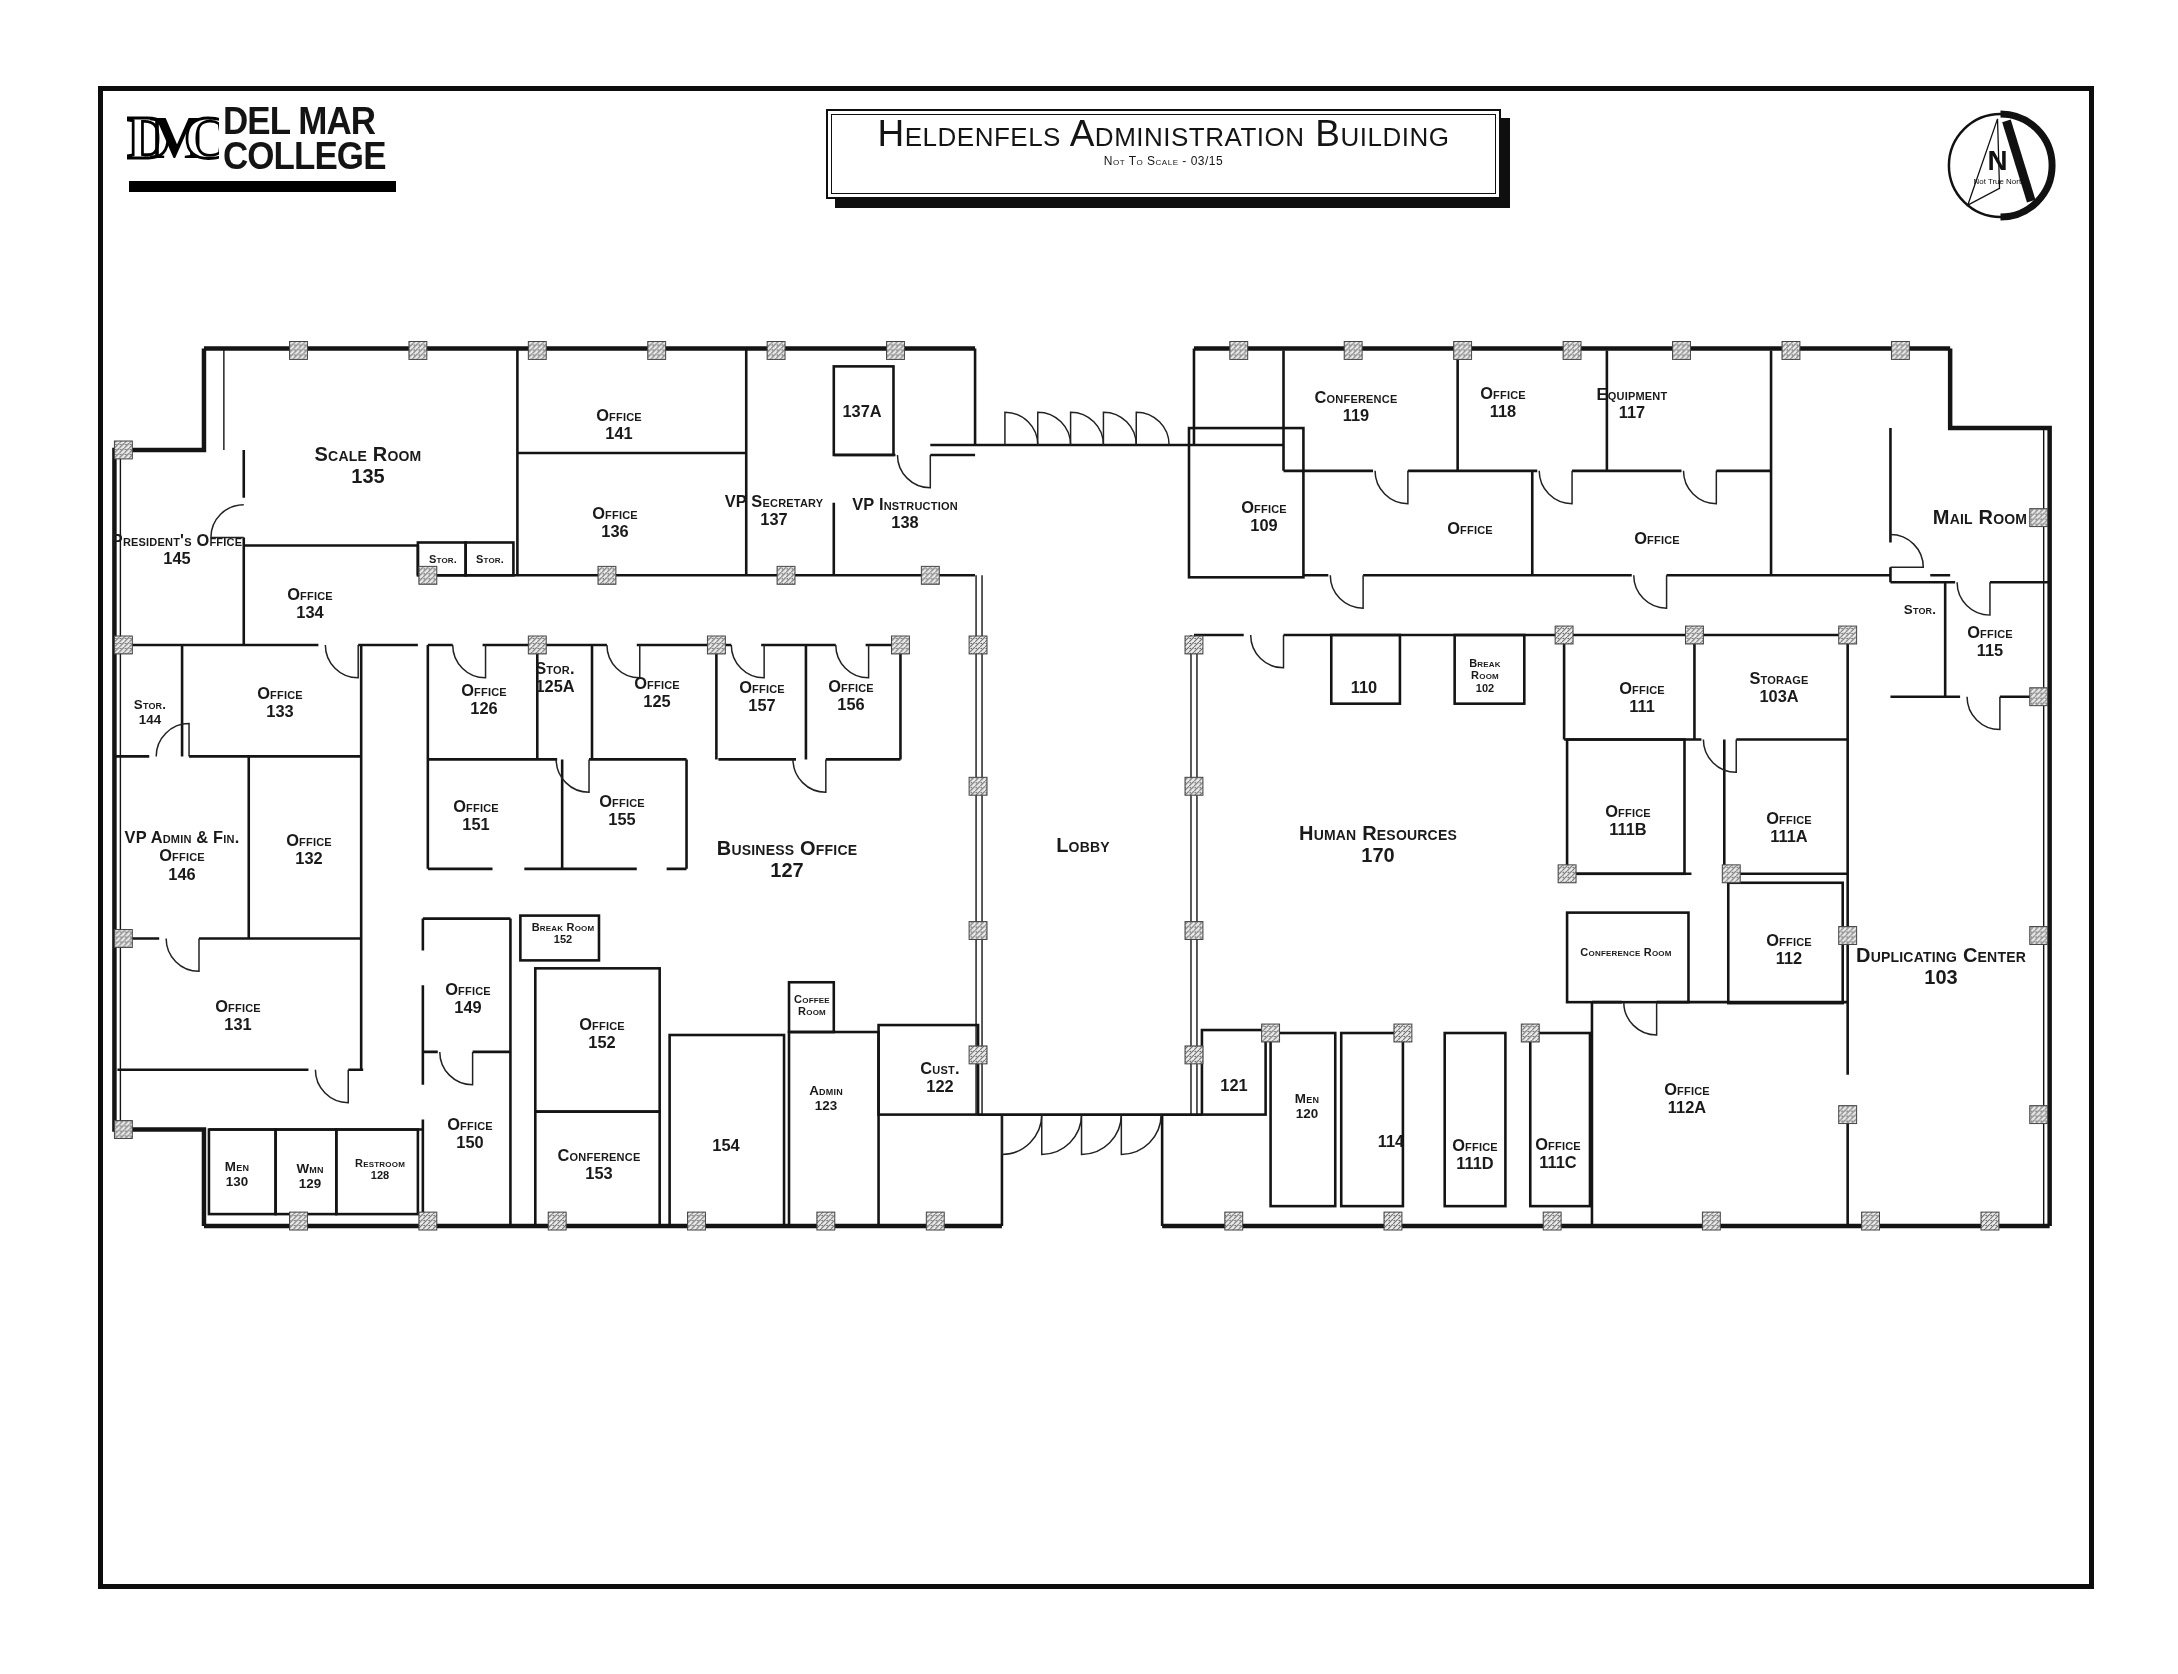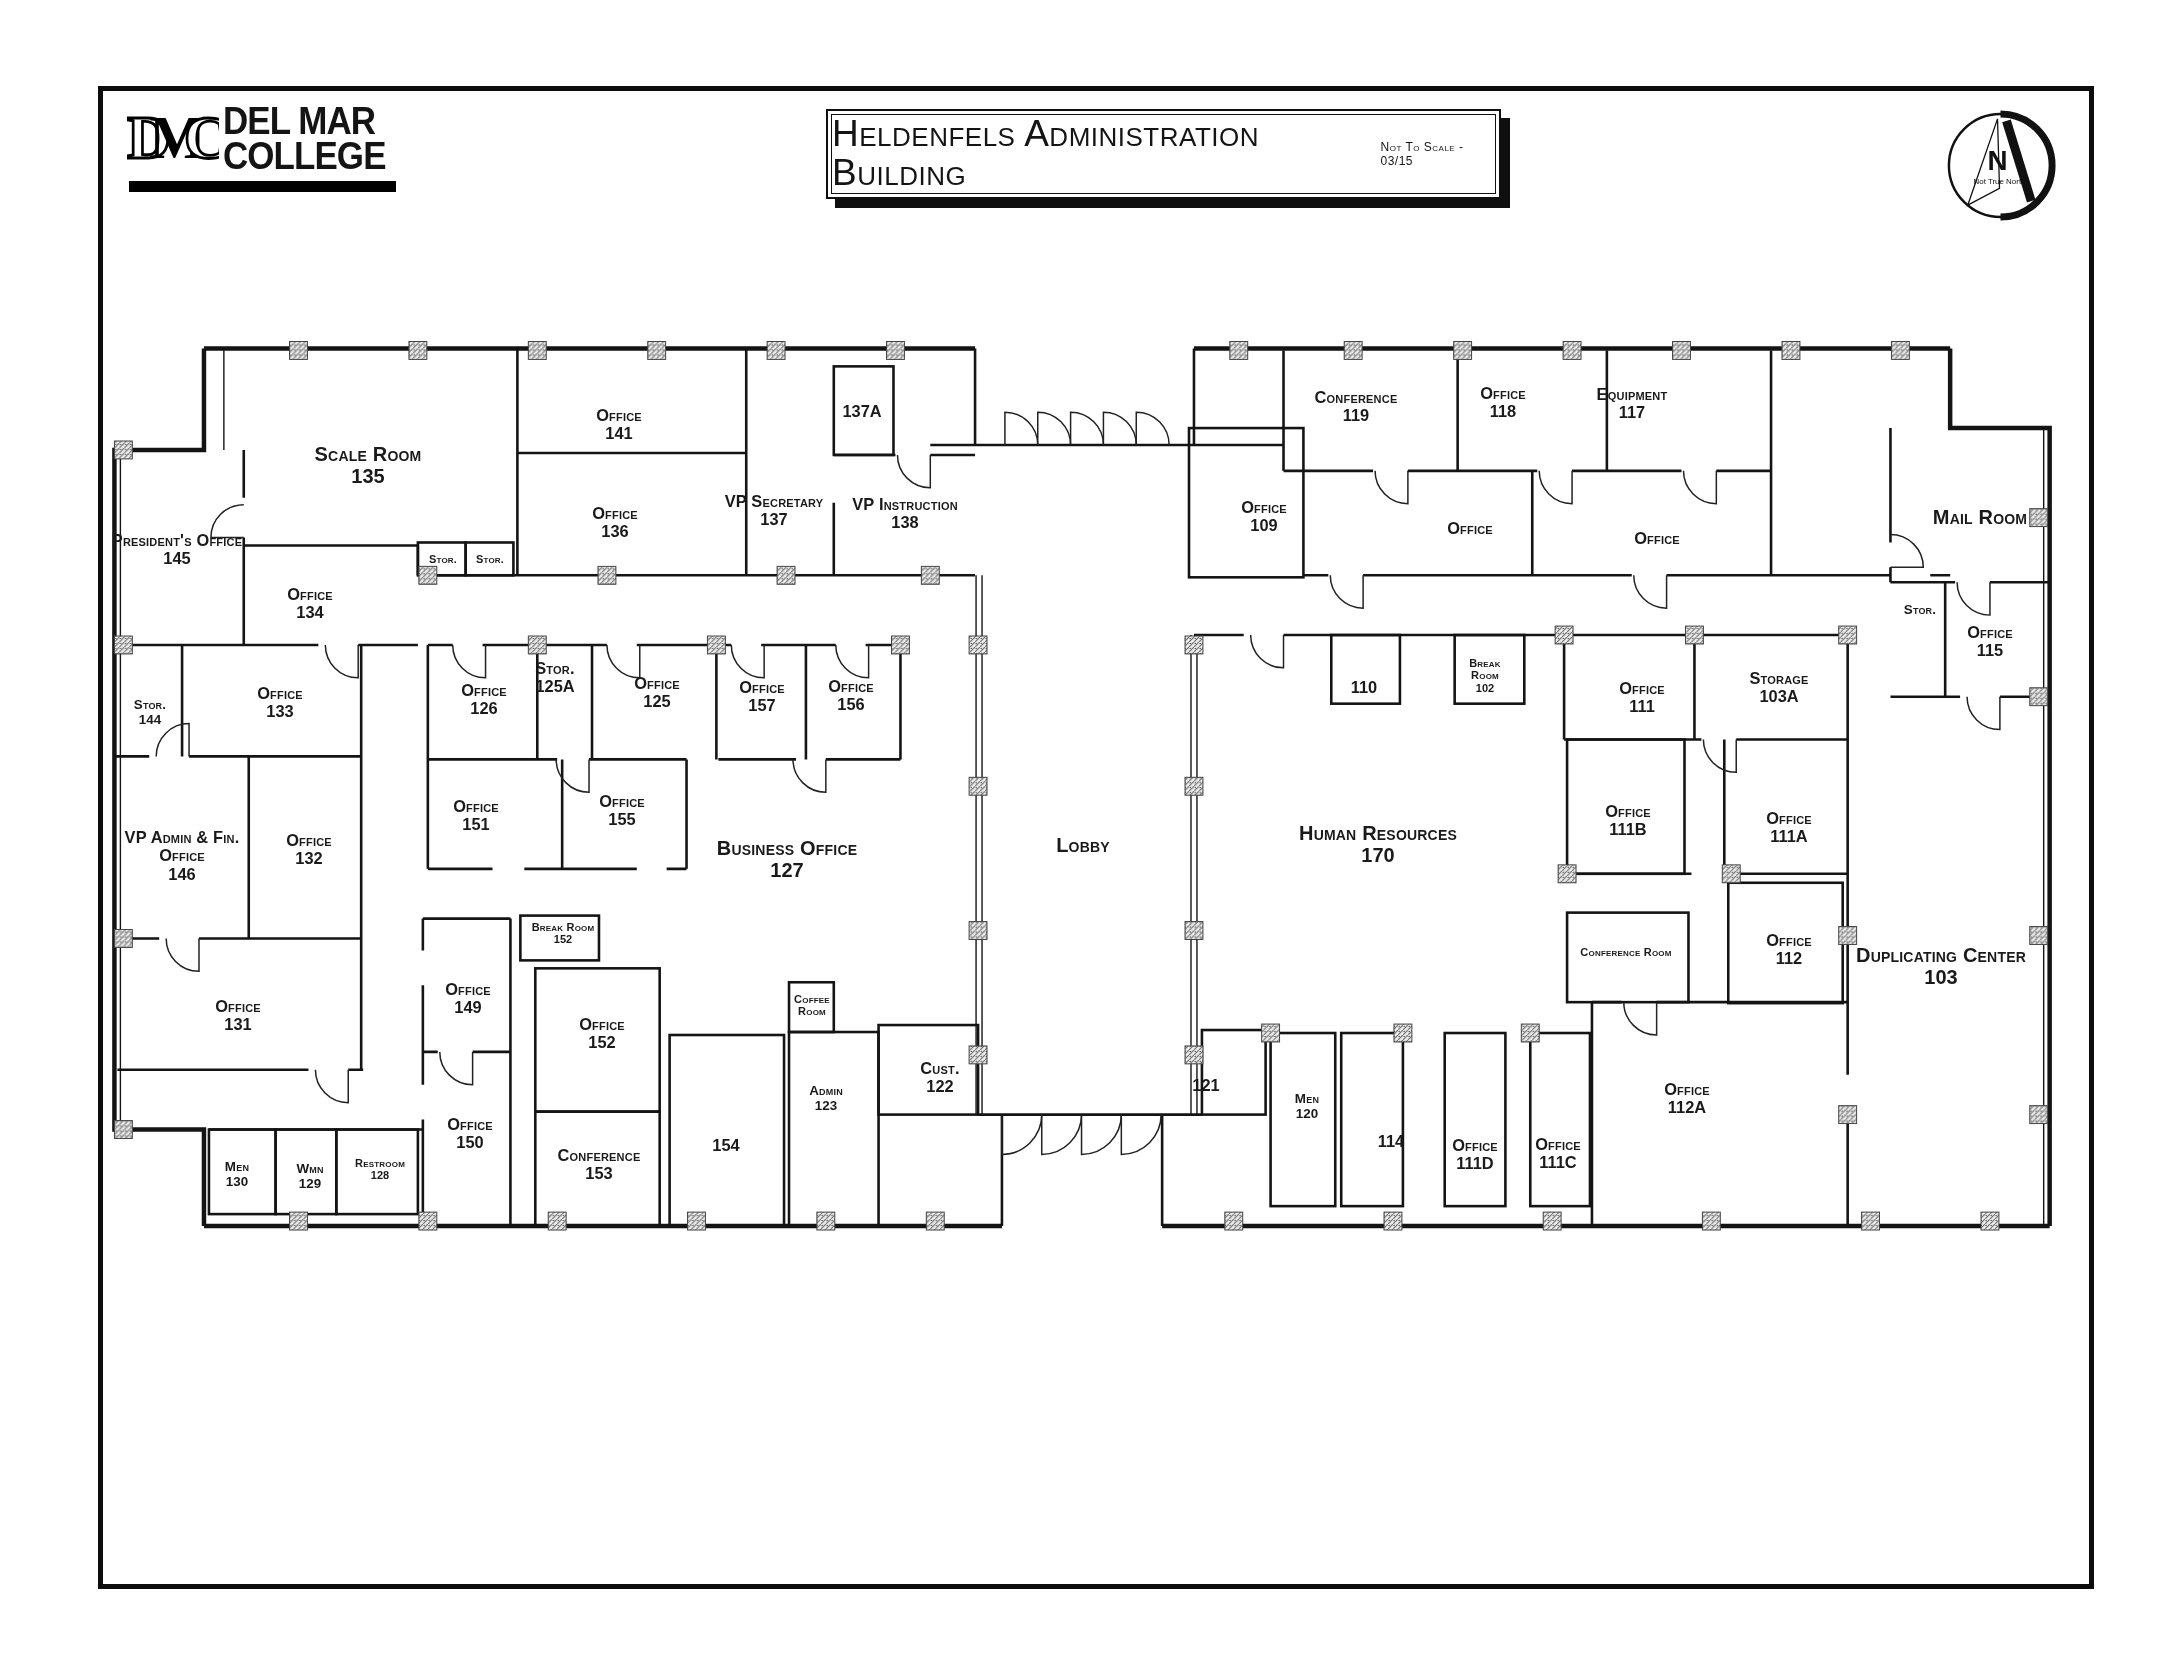--- a/index.html
+++ b/index.html
@@ -22,21 +22,21 @@
   .room-label.xs{font-size:11px}
   
   .logo{position:absolute;left:127px;top:98px;display:flex;align-items:flex-start}
   .logo-mark{width:92px;height:86px}
   .logo-text{font-weight:900;font-size:38px;line-height:.92;letter-spacing:-1px;
              transform:scaleX(.92);transform-origin:left top;margin-left:4px;margin-top:6px}
   .logo-bar{position:absolute;left:129px;top:181px;width:267px;height:11px;background:#000}
   .title-box{position:absolute;left:826px;top:109px;width:671px;height:86px;background:#fff;
              border:2px solid #0f0f0f;box-shadow:9px 9px 0 #0f0f0f;display:flex;align-items:center;justify-content:center}
   .title-inner{width:calc(100% - 8px);height:calc(100% - 8px);border:1.5px solid #0f0f0f;
-               display:flex;align-items:center;justify-content:flex-end}
+               display:flex;flex-direction:column;align-items:center;justify-content:flex-start}
   .title-main{font-size:37px;font-weight:500;font-variant:small-caps;letter-spacing:0.5px;line-height:1.05}
   .title-sub{font-size:12px;font-weight:500;font-variant:small-caps;letter-spacing:0.5px}
   .compass{position:absolute;left:1938px;top:103px;width:125px;height:125px}
 </style>
 </head>
 <body>
 
 <div class="stage">
 
   <div class="sheet"></div>
@@ -412,21 +412,21 @@
         <div class="rname">Conference Room</div>
       </div>
       <div class="room-label md" style="left: 1789px; top: 949px;">
         <div class="rname">Office</div>
         <div class="rnum">112</div>
       </div>
       <div class="room-label lg" style="left: 1941px; top: 966px;">
         <div class="rname">Duplicating Center</div>
         <div class="rnum">103</div>
       </div>
-      <div class="room-label md" style="left: 1206px; top: 1085px;">
+      <div class="room-label md" style="left: 1234px; top: 1085px;">
         <div class="rnum">121</div>
       </div>
       <div class="room-label sm" style="left: 1307px; top: 1106px;">
         <div class="rname">Men</div>
         <div class="rnum">120</div>
       </div>
       <div class="room-label md" style="left: 1391px; top: 1141px;">
         <div class="rnum">114</div>
       </div>
       <div class="room-label md" style="left: 1475px; top: 1154px;">

